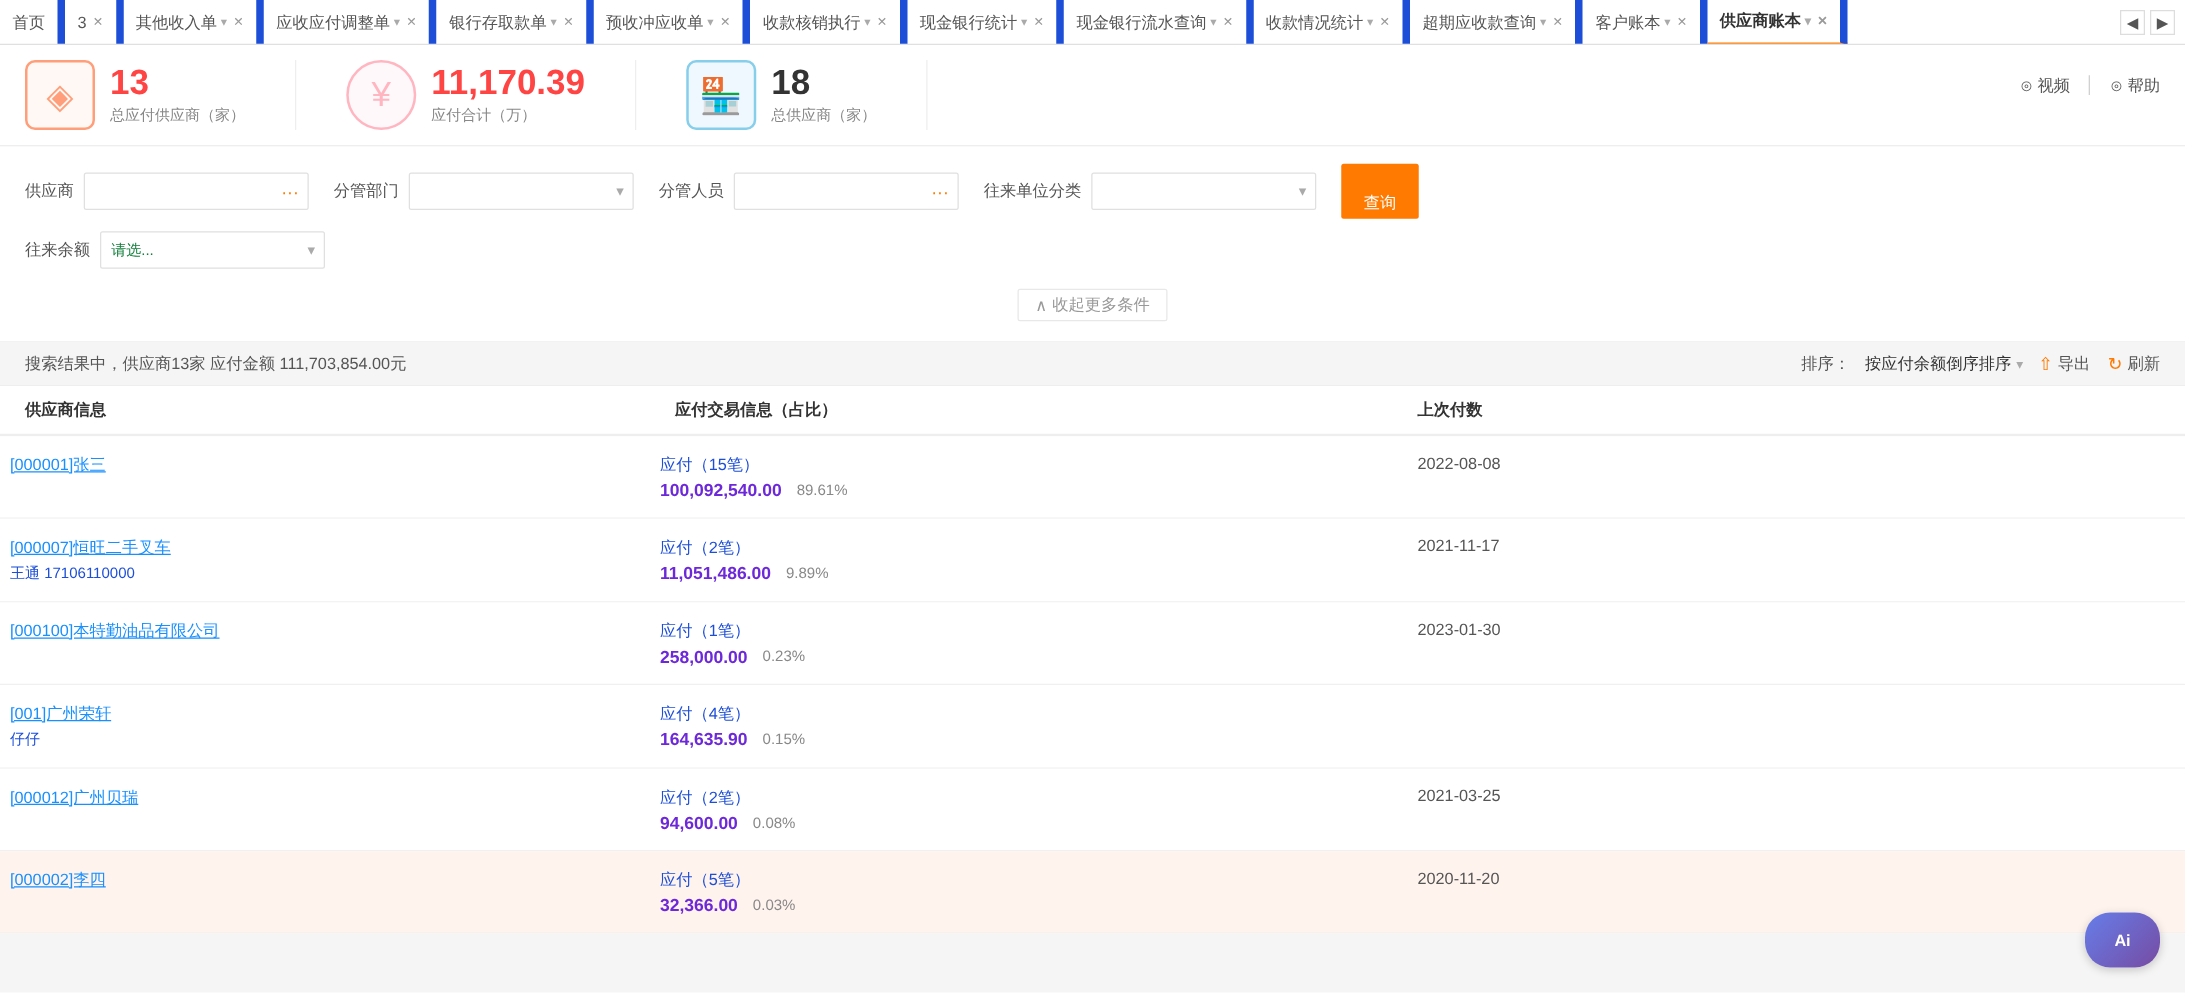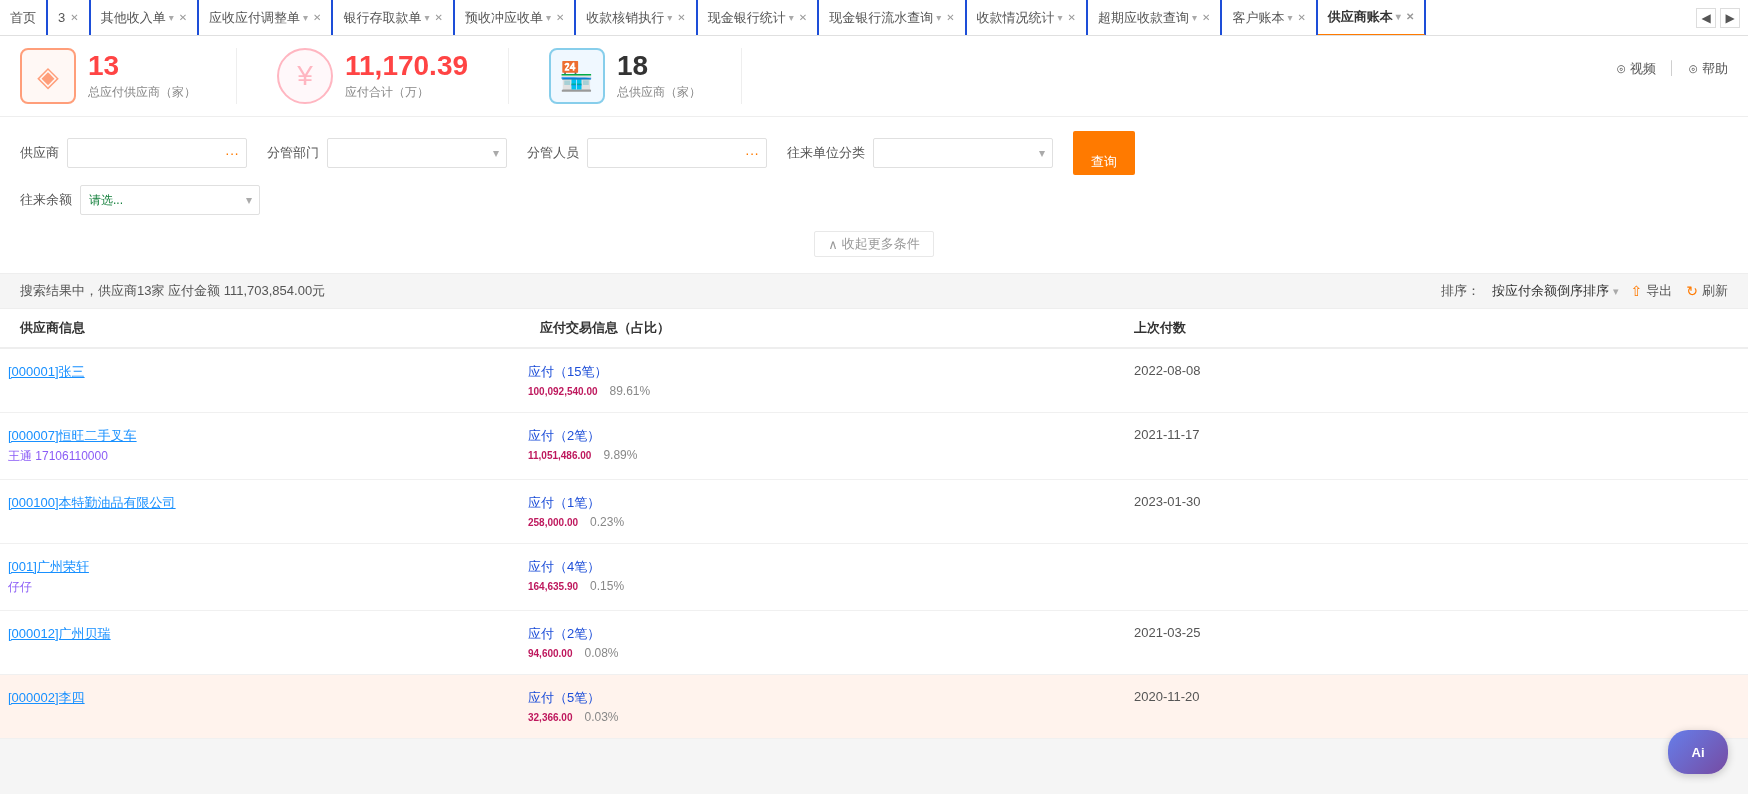--- a/index.html
+++ b/index.html
@@ -14,21 +14,21 @@
       height: 36px;
       overflow: hidden;
     }
     .nav-tab {
       display: flex;
       align-items: center;
       padding: 4px 10px;
       height: 36px;
       white-space: nowrap;
       cursor: pointer;
-      border-right: 2px solid #1d4ed8;
+      border-right: 6px solid #1d4ed8;
       color: #555;
       font-size: 12px;
       flex-shrink: 0;
     }
     .nav-tab.active { color: #333; font-weight: bold; border-bottom: 2px solid #ff7a00; }
     .nav-tab .close-icon { margin-left: 5px; color: #999; font-size: 10px; }
     .nav-tab .arrow-icon { margin-left: 3px; font-size: 10px; color: #aaa; }
     .nav-arrows {
       margin-left: auto;
       display: flex;
@@ -231,30 +231,30 @@
     }
     .table-row.highlighted { background: #fff3ed; }
     .supplier-link {
       color: #1890ff;
       text-decoration: underline;
       cursor: pointer;
       font-size: 13px;
     }
     .supplier-sub {
       font-size: 12px;
-      color: #8b5cf6;
+      color: #1d4ed8;
       margin-top: 3px;
     }
     .transaction-col {
       display: flex;
       flex-direction: column;
       gap: 3px;
     }
     .trans-label { color: #1d4ed8; font-size: 13px; }
-    .trans-amount { color: #be185d; font-size: 10px; font-weight: bold; }
+    .trans-amount { color: #6d28d9; font-size: 14px; font-weight: bold; }
     .trans-percent { color: #888; font-size: 12px; margin-left: 12px; }
     .trans-row {
       display: flex;
       align-items: center;
       gap: 0;
     }
     .last-pay { color: #555; font-size: 13px; }
 
     
     .table-container {

